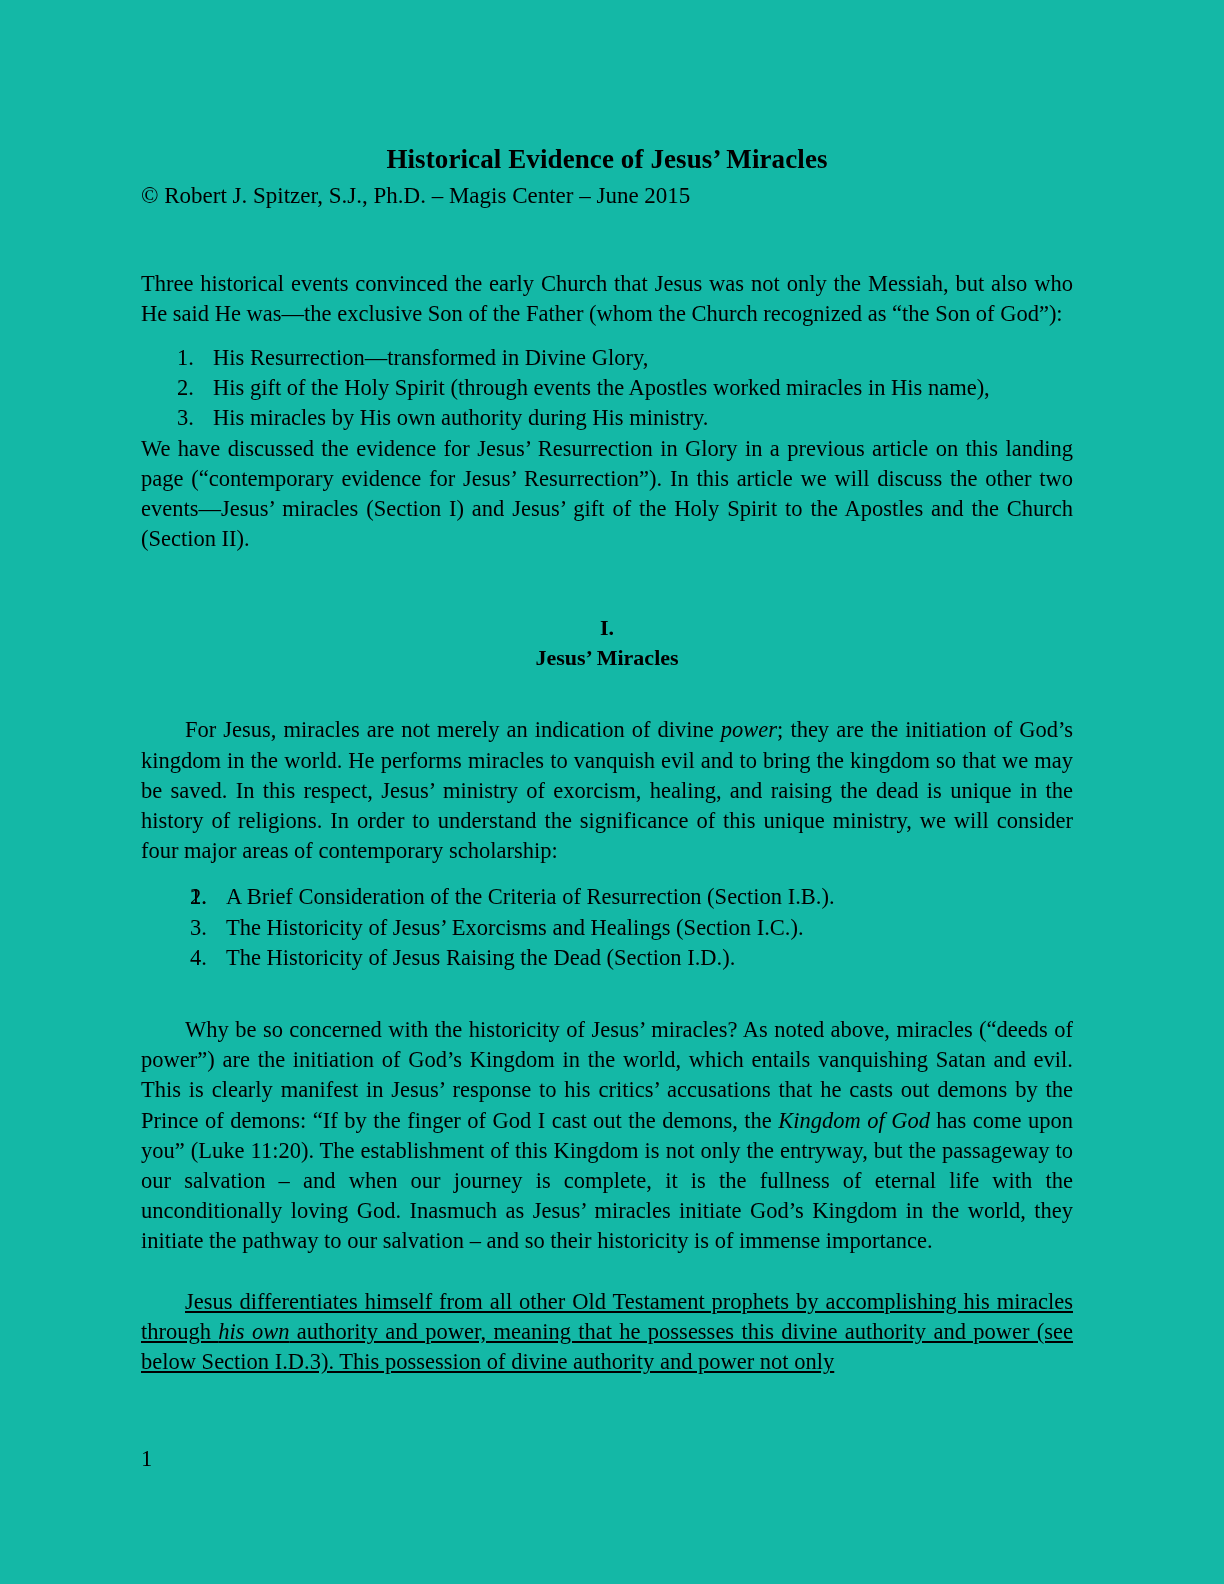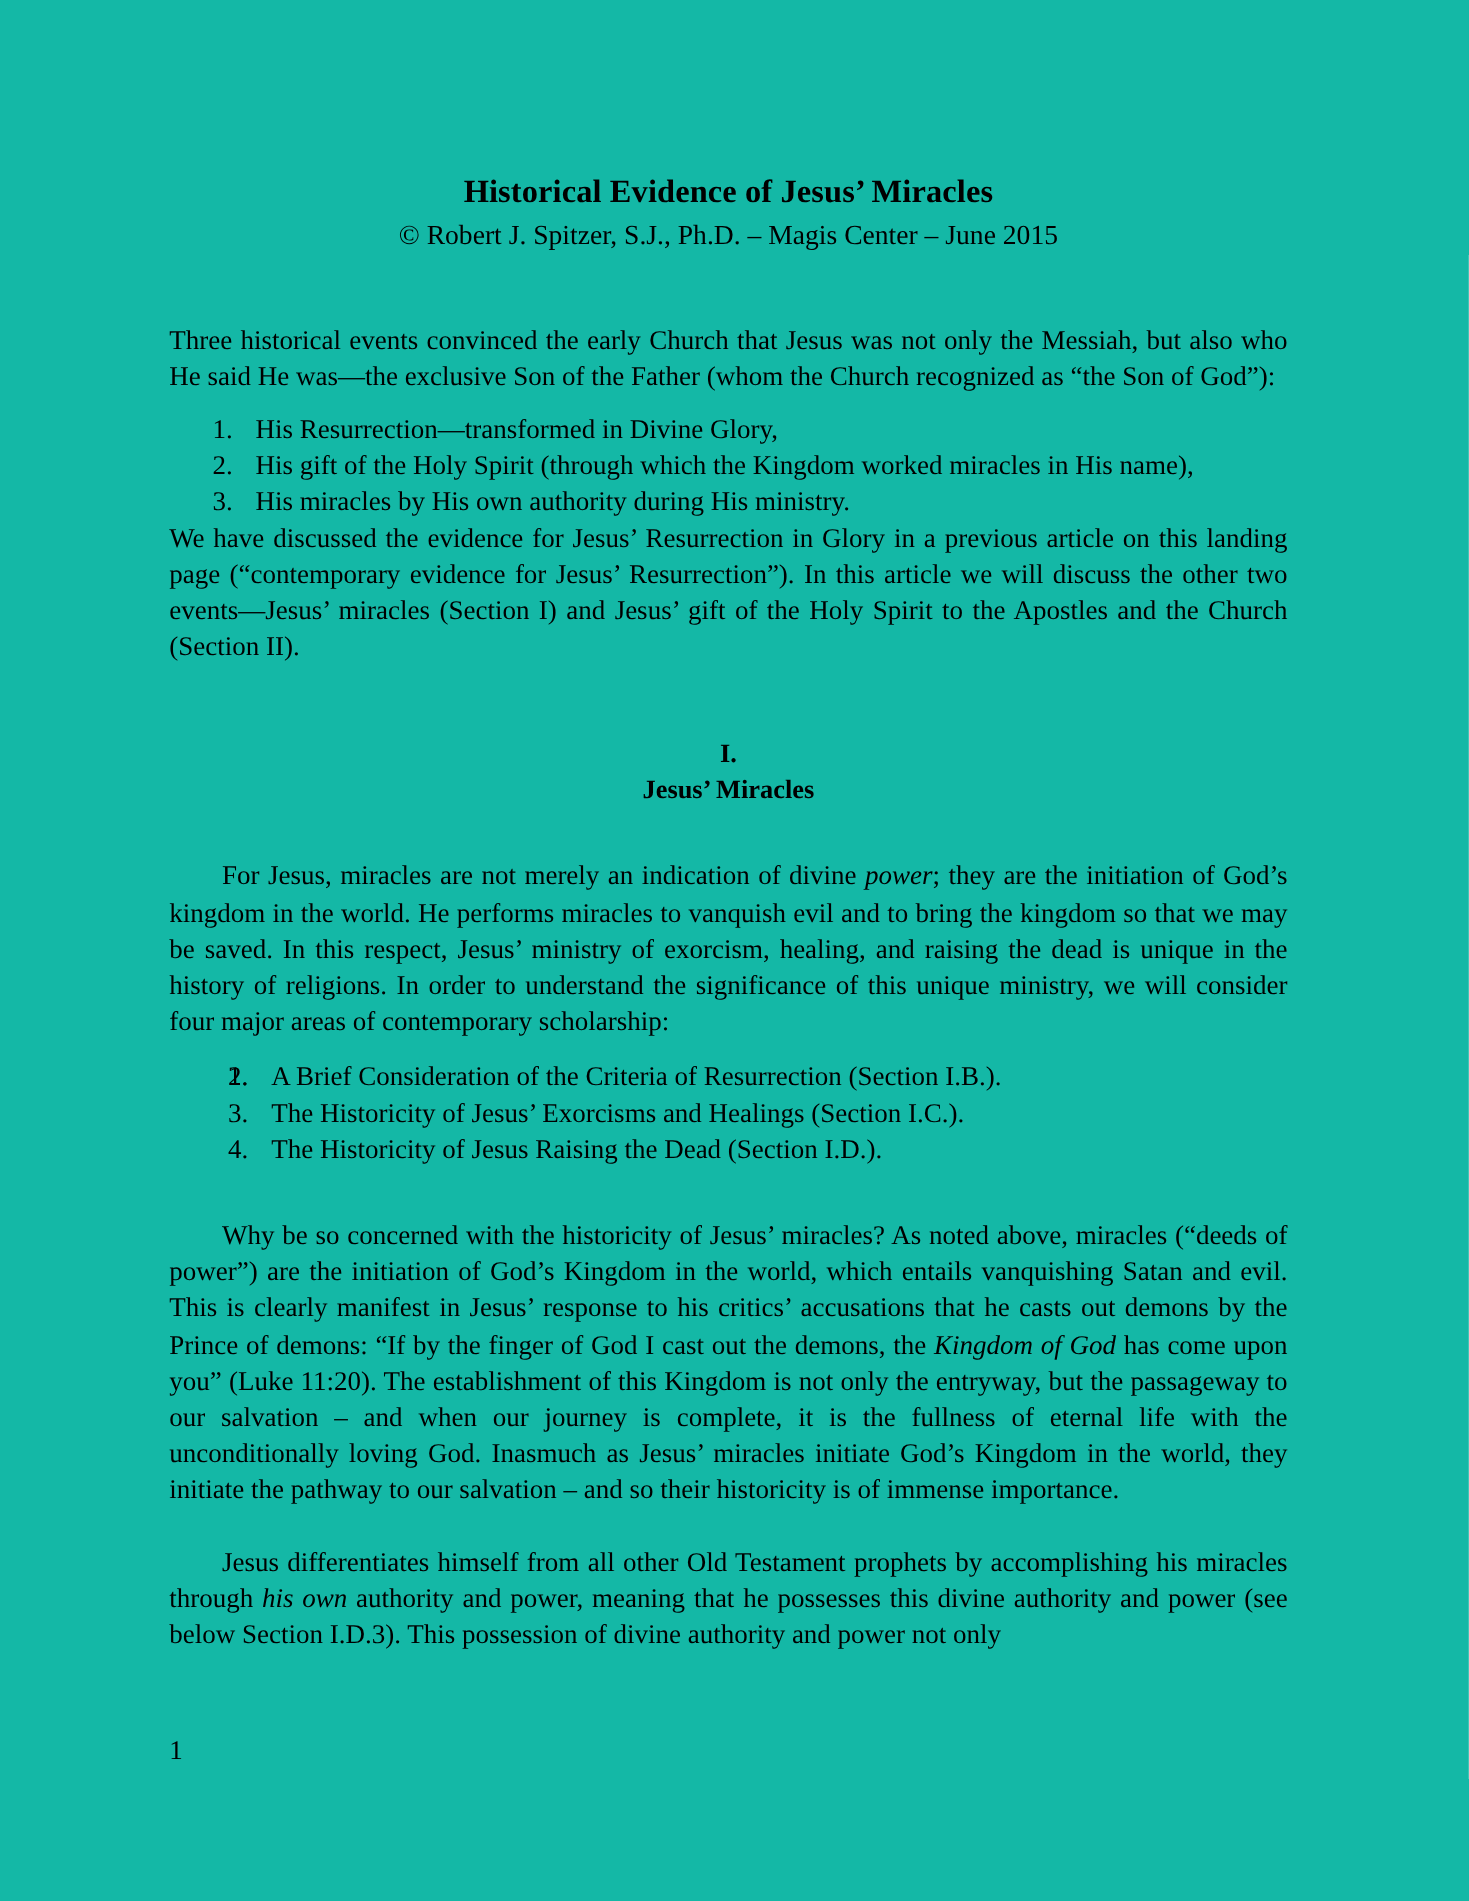--- a/index.html
+++ b/index.html
@@ -37,21 +37,20 @@
     font-weight: bold;
     text-align: center;
     margin: 0;
     padding-top: 144px;
     line-height: 1.18;
     letter-spacing: 0.1px;
   }
 
   .doc-byline {
     font-size: 23px;
-    text-align: center;
     margin: 0;
     padding-top: 6px;
     line-height: 1.25;
   }
 
   .section-heading {
     font-size: 22px;
     font-weight: bold;
     text-align: center;
     margin: 0;
@@ -83,21 +82,21 @@
     font-size: 22.5px;
     line-height: 30.2px;
     text-align: justify;
     margin: 0;
     hyphens: none;
   }
 
   .para-gap-intro { padding-top: 58px; }
   .para-tight { margin-top: 0; }
   .para-gap-med { padding-top: 42px; }
-  .para-gap-small { padding-top: 30px; }
+  .para-gap-small { padding-top: 30px; text-decoration: underline; }
 
   ol.num-list {
     margin: 0;
     padding: 0;
     list-style: none;
     font-size: 22.5px;
     line-height: 30.2px;
   }
   ol.num-list li {
     position: relative;
@@ -148,21 +147,21 @@
 
     <p class="body-text para-gap-intro">Three historical events convinced the early Church that Jesus was not only the Messiah, but also who He said He was—the exclusive Son of the Father (whom the Church recognized as “the Son of God”):</p>
 
     <ol class="num-list list-indent-a">
       <li>
         <span class="marker">1.</span>
         <span>His Resurrection—transformed in Divine Glory,</span>
       </li>
       <li>
         <span class="marker">2.</span>
-        <span>His gift of the Holy Spirit (through which the Kingdom worked miracles in His name),</span>
+        <span>His gift of the Holy Spirit (through events the Apostles worked miracles in His name),</span>
       </li>
       <li>
         <span class="marker">3.</span>
         <span>His miracles by His own authority during His ministry.</span>
       </li>
     </ol>
 
     <p class="body-text para-tight">We have discussed the evidence for Jesus’ Resurrection in Glory in a previous article on this landing page (“contemporary evidence for Jesus’ Resurrection”). In this article we will discuss the other two events—Jesus’ miracles (Section I) and Jesus’ gift of the Holy Spirit to the Apostles and the Church (Section II).</p>
 
     <div class="roman-num">I.</div>

